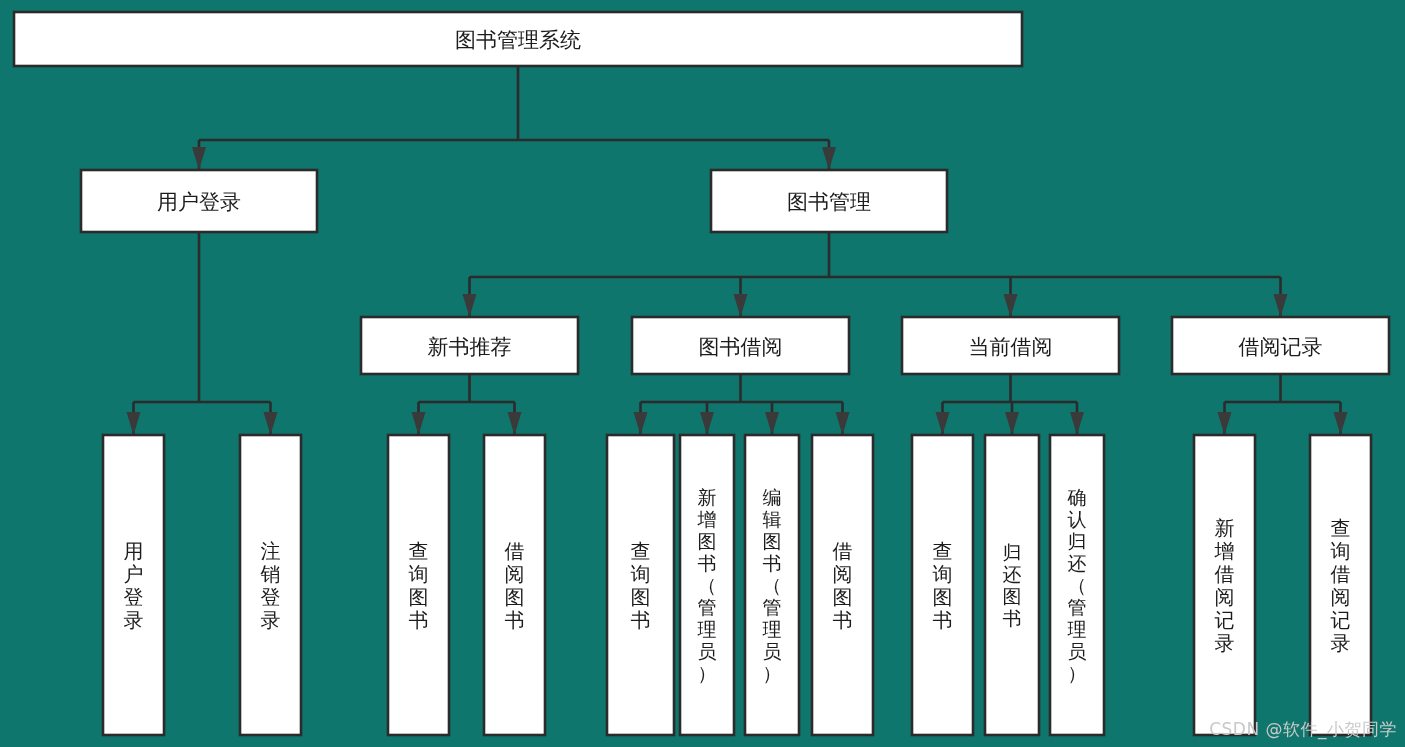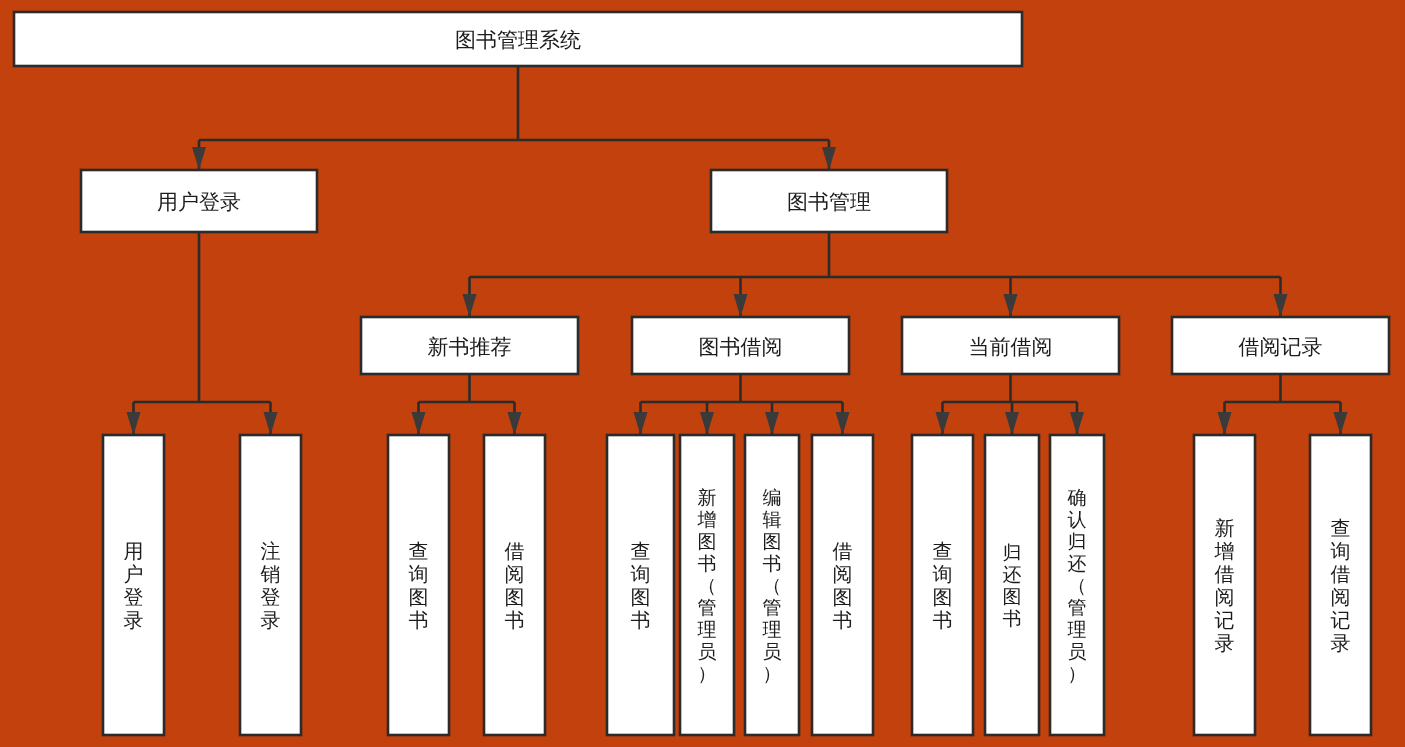--- a/index.html
+++ b/index.html
@@ -10,21 +10,21 @@
   body {
     width: 1405px;
     height: 747px;
     font-family: "DejaVu Sans", "Liberation Sans", sans-serif;
     overflow: hidden;
   }
   #diagram-root {
     position: relative;
     width: 1405px;
     height: 747px;
-    background: #c2410c;
+    background: #0f766e;
   }
   svg.flow {
     position: absolute;
     left: 0;
     top: 0;
     width: 1405px;
     height: 747px;
     display: block;
   }
   .node-rect {
@@ -254,13 +254,14 @@
           <rect x="1310" y="435" width="61" height="300" class="node-rect"></rect>
           <text x="1340.5" y="527.5" font-size="20" fill="#1c1c1c" text-anchor="middle" dominant-baseline="central" font-family="&quot;DejaVu Sans&quot;, &quot;Liberation Sans&quot;, sans-serif">查</text>
           <text x="1340.5" y="550.5" font-size="20" fill="#1c1c1c" text-anchor="middle" dominant-baseline="central" font-family="&quot;DejaVu Sans&quot;, &quot;Liberation Sans&quot;, sans-serif">询</text>
           <text x="1340.5" y="573.5" font-size="20" fill="#1c1c1c" text-anchor="middle" dominant-baseline="central" font-family="&quot;DejaVu Sans&quot;, &quot;Liberation Sans&quot;, sans-serif">借</text>
           <text x="1340.5" y="596.5" font-size="20" fill="#1c1c1c" text-anchor="middle" dominant-baseline="central" font-family="&quot;DejaVu Sans&quot;, &quot;Liberation Sans&quot;, sans-serif">阅</text>
           <text x="1340.5" y="619.5" font-size="20" fill="#1c1c1c" text-anchor="middle" dominant-baseline="central" font-family="&quot;DejaVu Sans&quot;, &quot;Liberation Sans&quot;, sans-serif">记</text>
           <text x="1340.5" y="642.5" font-size="20" fill="#1c1c1c" text-anchor="middle" dominant-baseline="central" font-family="&quot;DejaVu Sans&quot;, &quot;Liberation Sans&quot;, sans-serif">录</text>
         </g>
       </g>
   </svg>
+  <div class="watermark-text">CSDN @软件_小贺同学</div>
 </div>
 
 </body></html>

